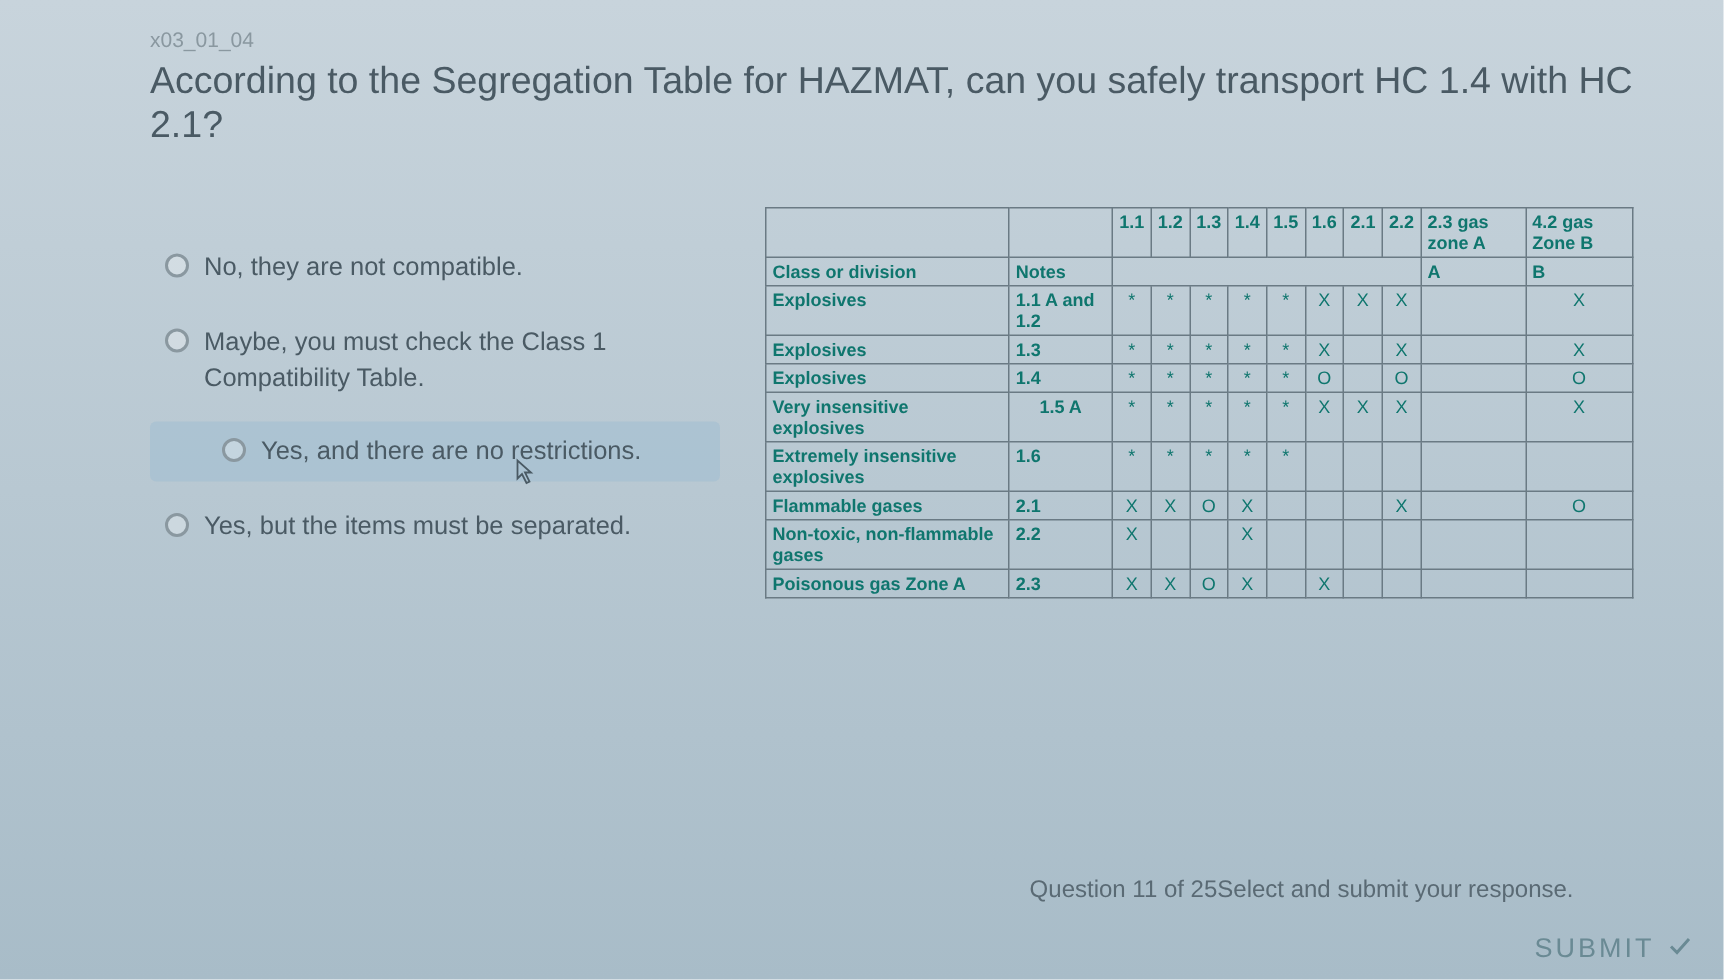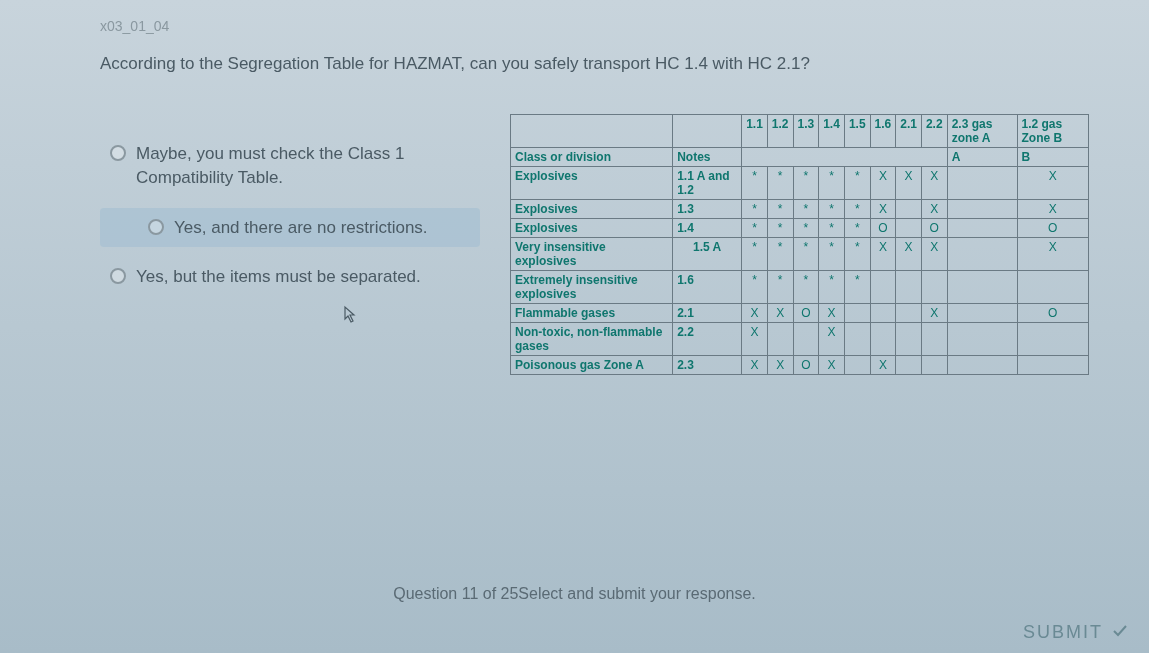--- a/index.html
+++ b/index.html
@@ -10,25 +10,25 @@
     height: 653px;
     position: relative;
     overflow: hidden;
   }
   .content {
     padding: 18px 60px 0 100px;
   }
   .qid {
     color: #8a98a0;
     font-size: 14px;
-    margin-bottom: 20px;
+    margin-bottom: 6px;
   }
   .question {
     color: #4a5a64;
-    font-size: 17px;
+    font-size: 25px;
     margin-bottom: 40px;
   }
   .main-row {
     display: flex;
     gap: 30px;
   }
   .options {
     flex: 0 0 380px;
     padding-top: 20px;
   }
@@ -87,21 +87,21 @@
   }
   table.seg td.c {
     text-align: center;
   }
   .footer {
     position: absolute;
     bottom: 50px;
     left: 100px;
     right: 100px;
     display: flex;
-    justify-content: center;
+    justify-content: flex-end;
     color: #5a6a74;
     font-size: 16px;
   }
   .submit-row {
     position: absolute;
     bottom: 10px;
     right: 20px;
     color: #6a8a94;
     font-size: 18px;
     letter-spacing: 2px;
@@ -117,20 +117,24 @@
 </style>
 </head>
 <body>
 
 <div class="content">
   <div class="qid">x03_01_04</div>
   <div class="question">According to the Segregation Table for HAZMAT, can you safely transport HC 1.4 with HC 2.1?</div>
 
   <div class="main-row">
     <div class="options">
+      <div class="option">
+        <span class="radio"></span>
+        <span>No, they are not compatible.</span>
+      </div>
       <div class="option">
         <span class="radio"></span>
         <span>Maybe, you must check the Class 1 Compatibility Table.</span>
       </div>
       <div class="option selected">
         <span class="radio"></span>
         <span>Yes, and there are no restrictions.</span>
       </div>
       <div class="option">
         <span class="radio"></span>
@@ -152,21 +156,21 @@
           <th style="min-width:50px;"></th>
           <th>1.1</th>
           <th>1.2</th>
           <th>1.3</th>
           <th>1.4</th>
           <th>1.5</th>
           <th>1.6</th>
           <th>2.1</th>
           <th>2.2</th>
           <th style="min-width:34px;">2.3 gas zone A</th>
-          <th style="min-width:34px;">1.2 gas Zone B</th>
+          <th style="min-width:34px;">4.2 gas Zone B</th>
         </tr>
         <tr>
           <th>Class or division</th>
           <th>Notes</th>
           <th colspan="8"></th>
           <th>A</th>
           <th>B</th>
         </tr>
 
         </tbody>

